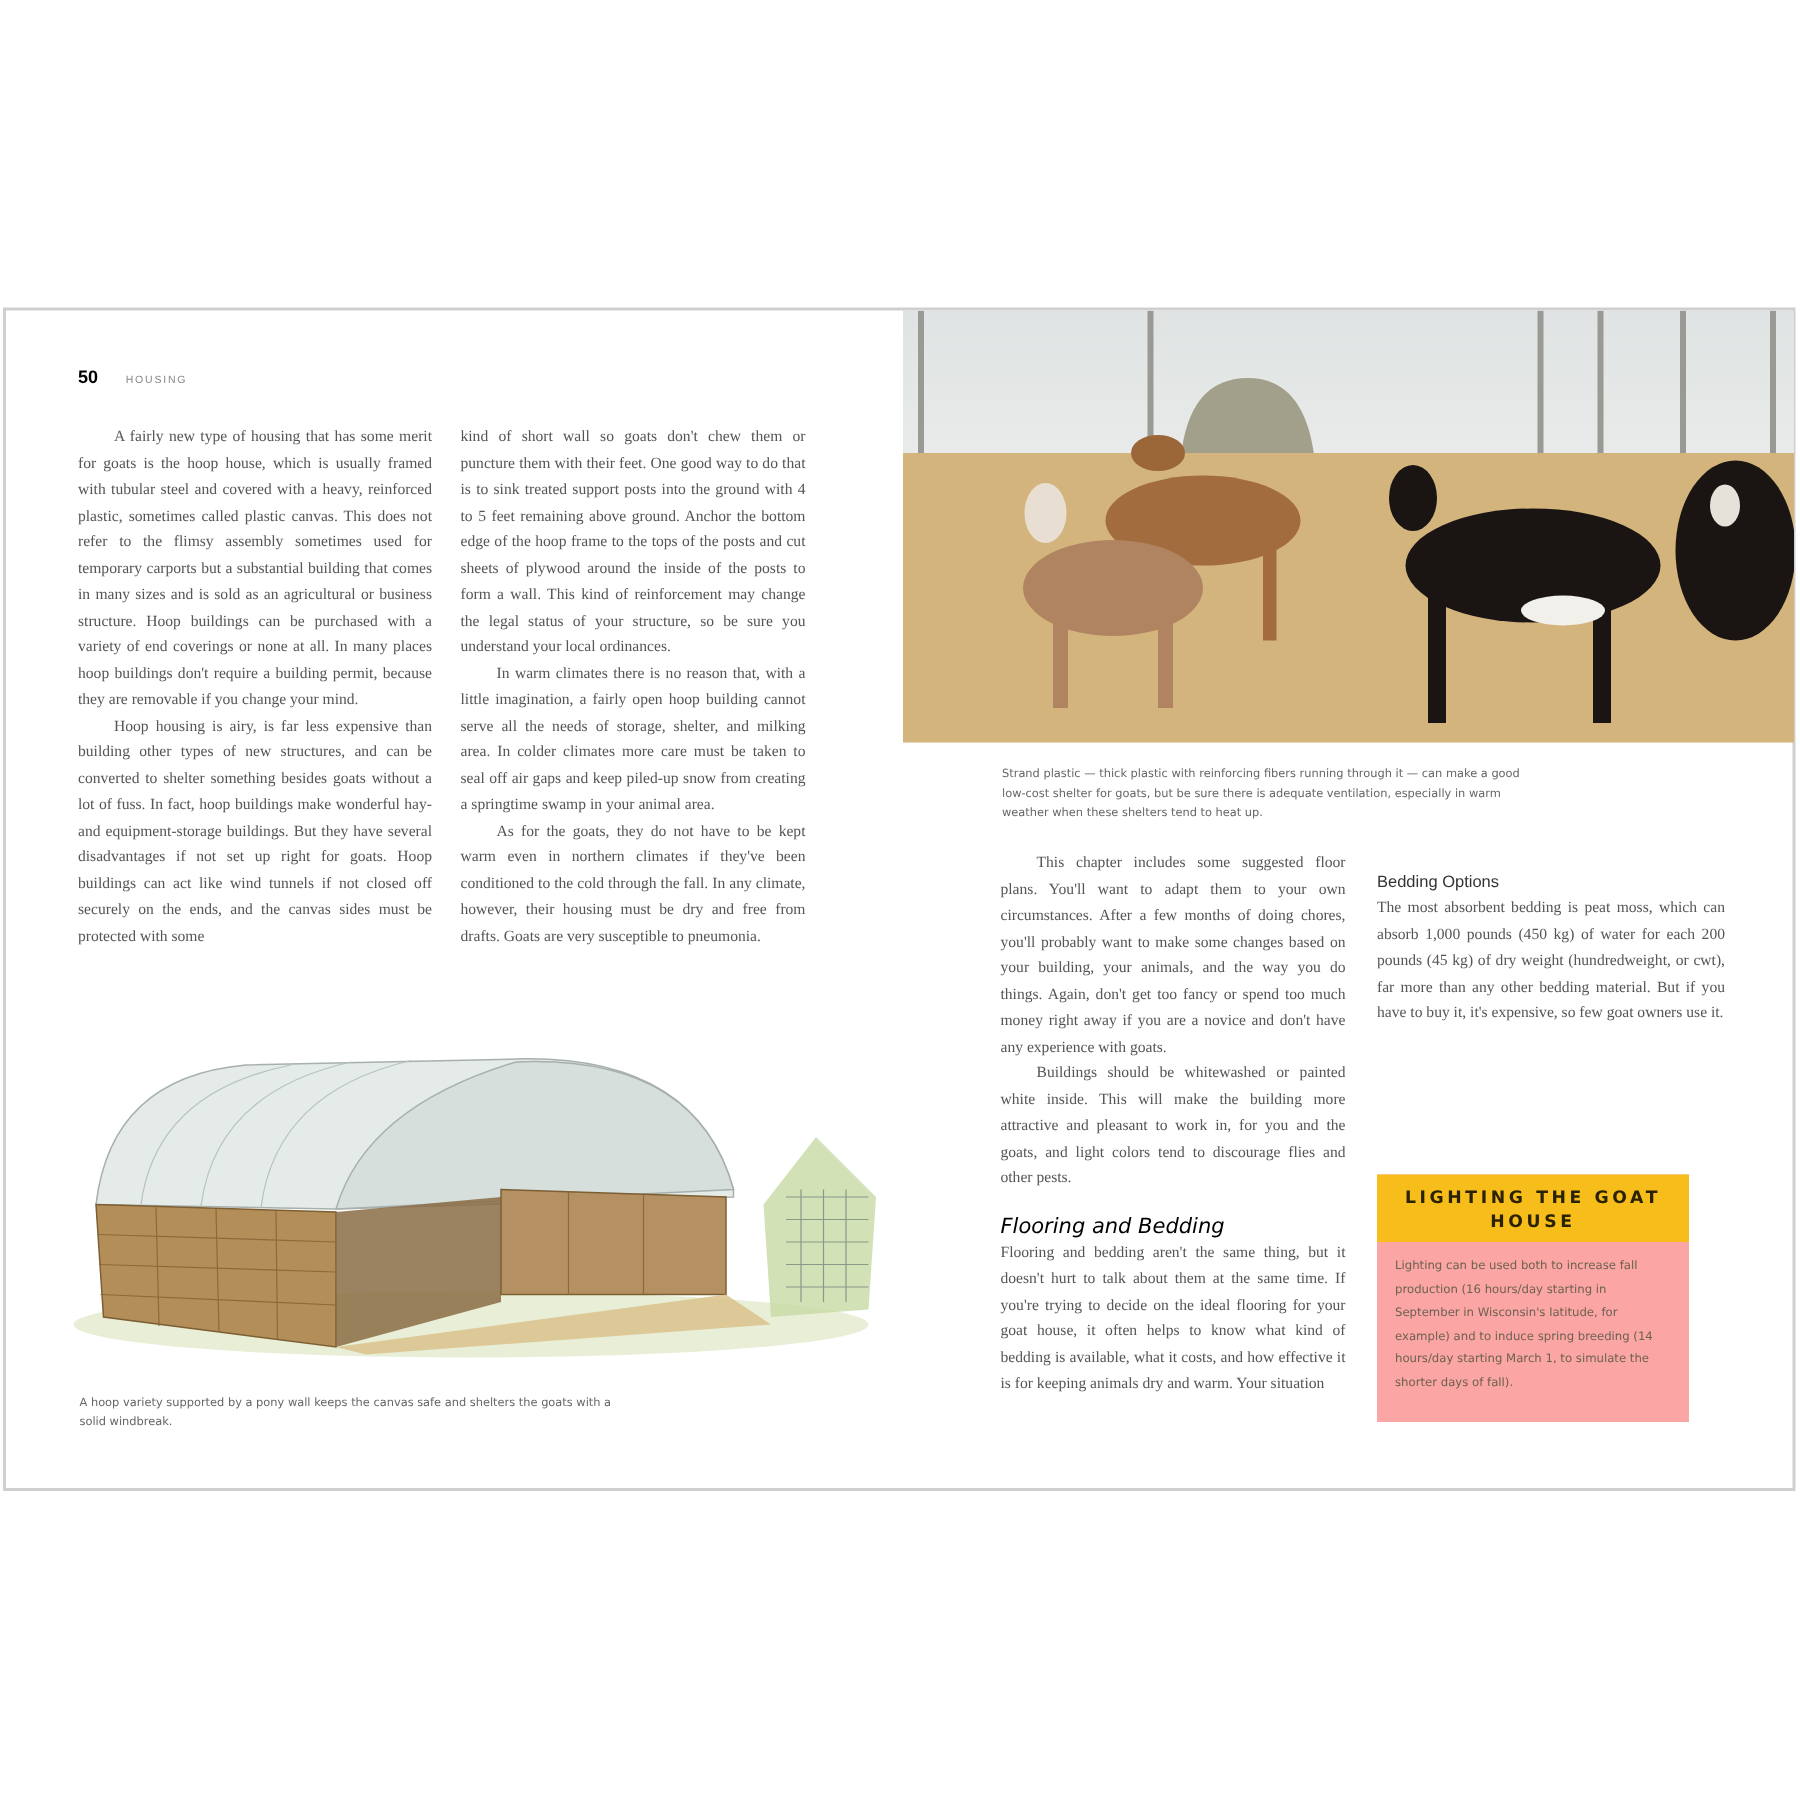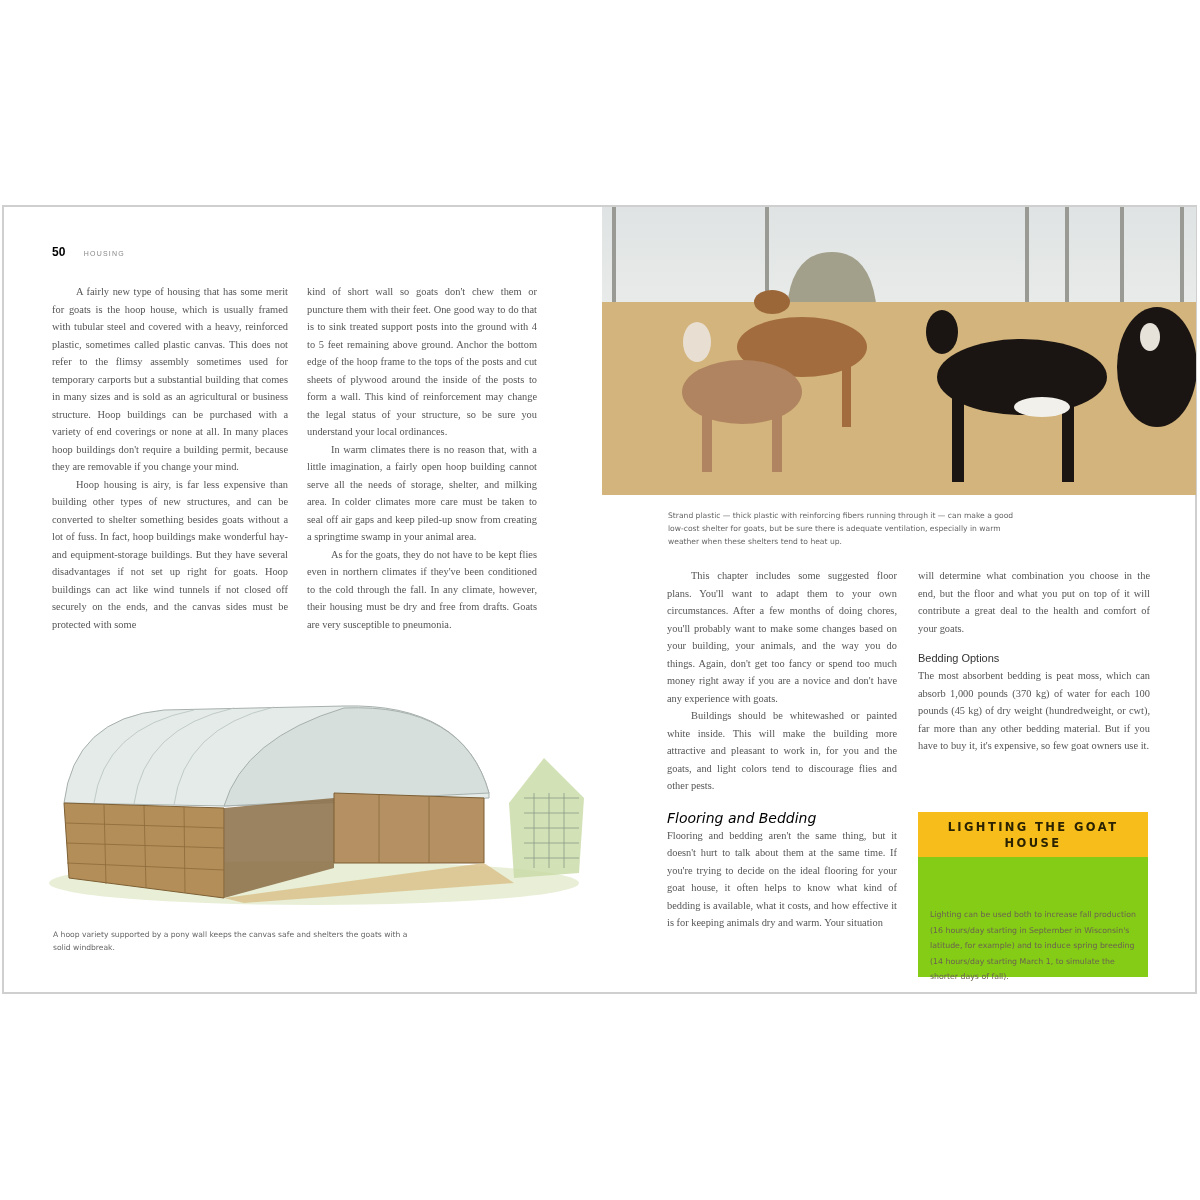--- a/index.html
+++ b/index.html
@@ -15,43 +15,43 @@
   #col2 { left:307px; top:283px; width:230px; }
   #col3 { left:667px; top:567px; width:230px; }
   #col4 { left:918px; top:567px; width:232px; }
   .h-italic { font-family:"DejaVu Sans", sans-serif; font-style:italic; font-size:14px; color:#000000; margin:14px 0 0 0; line-height:18px; }
   .h-sans { font-family:"Liberation Sans", sans-serif; font-size:11px; color:#333; margin:12px 0 0 0; line-height:18px; }
   .caption { position:absolute; font-family:"DejaVu Sans", sans-serif; font-size:7.6px; line-height:13px; color:#666; }
   #cap1 { left:53px; top:928px; width:360px; }
   #cap2 { left:668px; top:509px; width:360px; }
   .photo { position:absolute; left:602px; top:207px; width:594px; height:288px; overflow:hidden; background:linear-gradient(#dfe3e3 0%, #e9ecea 38%, #d9c49b 42%, #d8bd8c 100%); }
   .illus { position:absolute; left:44px; top:698px; width:550px; height:210px; }
-  .sidebar-box { position:absolute; left:918px; top:812px; width:230px; height:165px; background:#84cc16; }
+  .sidebar-box { position:absolute; left:918px; top:783px; width:208px; height:165px; background:#fca5a5; }
   .sidebar-head { background:#f7be1b; height:45px; display:flex; align-items:center; justify-content:center; text-align:center; font-family:"DejaVu Sans", sans-serif; font-weight:bold; font-size:11.5px; letter-spacing:2.4px; color:#2a2200; line-height:16px; padding:0 10px; }
-  .sidebar-body { font-family:"DejaVu Sans", sans-serif; font-size:7.8px; line-height:15.5px; color:#6b6250; padding:8px 12px;margin-top:42px; }
+  .sidebar-body { font-family:"DejaVu Sans", sans-serif; font-size:7.8px; line-height:15.5px; color:#6b6250; padding:8px 12px; }
 </style>
 </head>
 <body>
 
 <div class="spread"></div>
 
 <div class="page-header">
   <span class="page-num">50</span>
   <span class="running-head">HOUSING</span>
 </div>
 
 <div class="col" id="col1">
   <p>A fairly new type of housing that has some merit for goats is the hoop house, which is usually framed with tubular steel and covered with a heavy, reinforced plastic, sometimes called plastic canvas. This does not refer to the flimsy assembly sometimes used for temporary carports but a substantial building that comes in many sizes and is sold as an agricultural or business structure. Hoop buildings can be purchased with a variety of end coverings or none at all. In many places hoop buildings don't require a building permit, because they are removable if you change your mind.</p>
   <p>Hoop housing is airy, is far less expensive than building other types of new structures, and can be converted to shelter something besides goats without a lot of fuss. In fact, hoop buildings make wonderful hay- and equipment-storage buildings. But they have several disadvantages if not set up right for goats. Hoop buildings can act like wind tunnels if not closed off securely on the ends, and the canvas sides must be protected with some</p>
 </div>
 
 <div class="col" id="col2">
   <p class="noindent">kind of short wall so goats don't chew them or puncture them with their feet. One good way to do that is to sink treated support posts into the ground with 4 to 5 feet remaining above ground. Anchor the bottom edge of the hoop frame to the tops of the posts and cut sheets of plywood around the inside of the posts to form a wall. This kind of reinforcement may change the legal status of your structure, so be sure you understand your local ordinances.</p>
   <p>In warm climates there is no reason that, with a little imagination, a fairly open hoop building cannot serve all the needs of storage, shelter, and milking area. In colder climates more care must be taken to seal off air gaps and keep piled-up snow from creating a springtime swamp in your animal area.</p>
-  <p>As for the goats, they do not have to be kept flies even in northern climates if they've been conditioned to the cold through the fall. In any climate, however, their housing must be dry and free from drafts. Goats are very susceptible to pneumonia.</p>
+  <p>As for the goats, they do not have to be kept warm even in northern climates if they've been conditioned to the cold through the fall. In any climate, however, their housing must be dry and free from drafts. Goats are very susceptible to pneumonia.</p>
 </div>
 
 <svg class="illus" viewBox="0 0 550 210">
   <ellipse cx="270" cy="185" rx="265" ry="22" fill="#e8efd6"></ellipse>
   <path d="M465 105 L500 60 L540 100 L535 175 L470 180 Z" fill="#c8d9a4" opacity="0.8"></path>
   <g stroke="#8a9a88" stroke-width="0.8" fill="none">
     <path d="M480 100 h55 M480 115 h55 M480 130 h55 M480 145 h55 M480 160 h55"></path>
     <path d="M490 95 v75 M505 95 v75 M520 95 v75"></path>
   </g>
   <path d="M20 105 Q30 20 120 12 L300 8 Q420 5 445 95 L445 100 L180 108 Z" fill="#e4ebe8" stroke="#a7b0ad" stroke-width="1"></path>
@@ -114,21 +114,20 @@
 <div class="caption" id="cap2">Strand plastic — thick plastic with reinforcing fibers running through it — can make a good low-cost shelter for goats, but be sure there is adequate ventilation, especially in warm weather when these shelters tend to heat up.</div>
 
 <div class="col" id="col3">
   <p>This chapter includes some suggested floor plans. You'll want to adapt them to your own circumstances. After a few months of doing chores, you'll probably want to make some changes based on your building, your animals, and the way you do things. Again, don't get too fancy or spend too much money right away if you are a novice and don't have any experience with goats.</p>
   <p>Buildings should be whitewashed or painted white inside. This will make the building more attractive and pleasant to work in, for you and the goats, and light colors tend to discourage flies and other pests.</p>
   <div class="h-italic">Flooring and Bedding</div>
   <p class="noindent">Flooring and bedding aren't the same thing, but it doesn't hurt to talk about them at the same time. If you're trying to decide on the ideal flooring for your goat house, it often helps to know what kind of bedding is available, what it costs, and how effective it is for keeping animals dry and warm. Your situation</p>
 </div>
 
 <div class="col" id="col4">
-  <p class="noindent">will determine what combination you choose in the end, but the floor and what you put on top of it will contribute a great deal to the health and comfort of your goats.</p>
   <div class="h-sans">Bedding Options</div>
-  <p class="noindent">The most absorbent bedding is peat moss, which can absorb 1,000 pounds (370 kg) of water for each 100 pounds (45 kg) of dry weight (hundredweight, or cwt), far more than any other bedding material. But if you have to buy it, it's expensive, so few goat owners use it.</p>
+  <p class="noindent">The most absorbent bedding is peat moss, which can absorb 1,000 pounds (450 kg) of water for each 200 pounds (45 kg) of dry weight (hundredweight, or cwt), far more than any other bedding material. But if you have to buy it, it's expensive, so few goat owners use it.</p>
 </div>
 
 <div class="sidebar-box">
   <div class="sidebar-head">LIGHTING THE GOAT HOUSE</div>
   <div class="sidebar-body">Lighting can be used both to increase fall production (16 hours/day starting in September in Wisconsin's latitude, for example) and to induce spring breeding (14 hours/day starting March 1, to simulate the shorter days of fall).</div>
 </div>
 
 </body></html>

